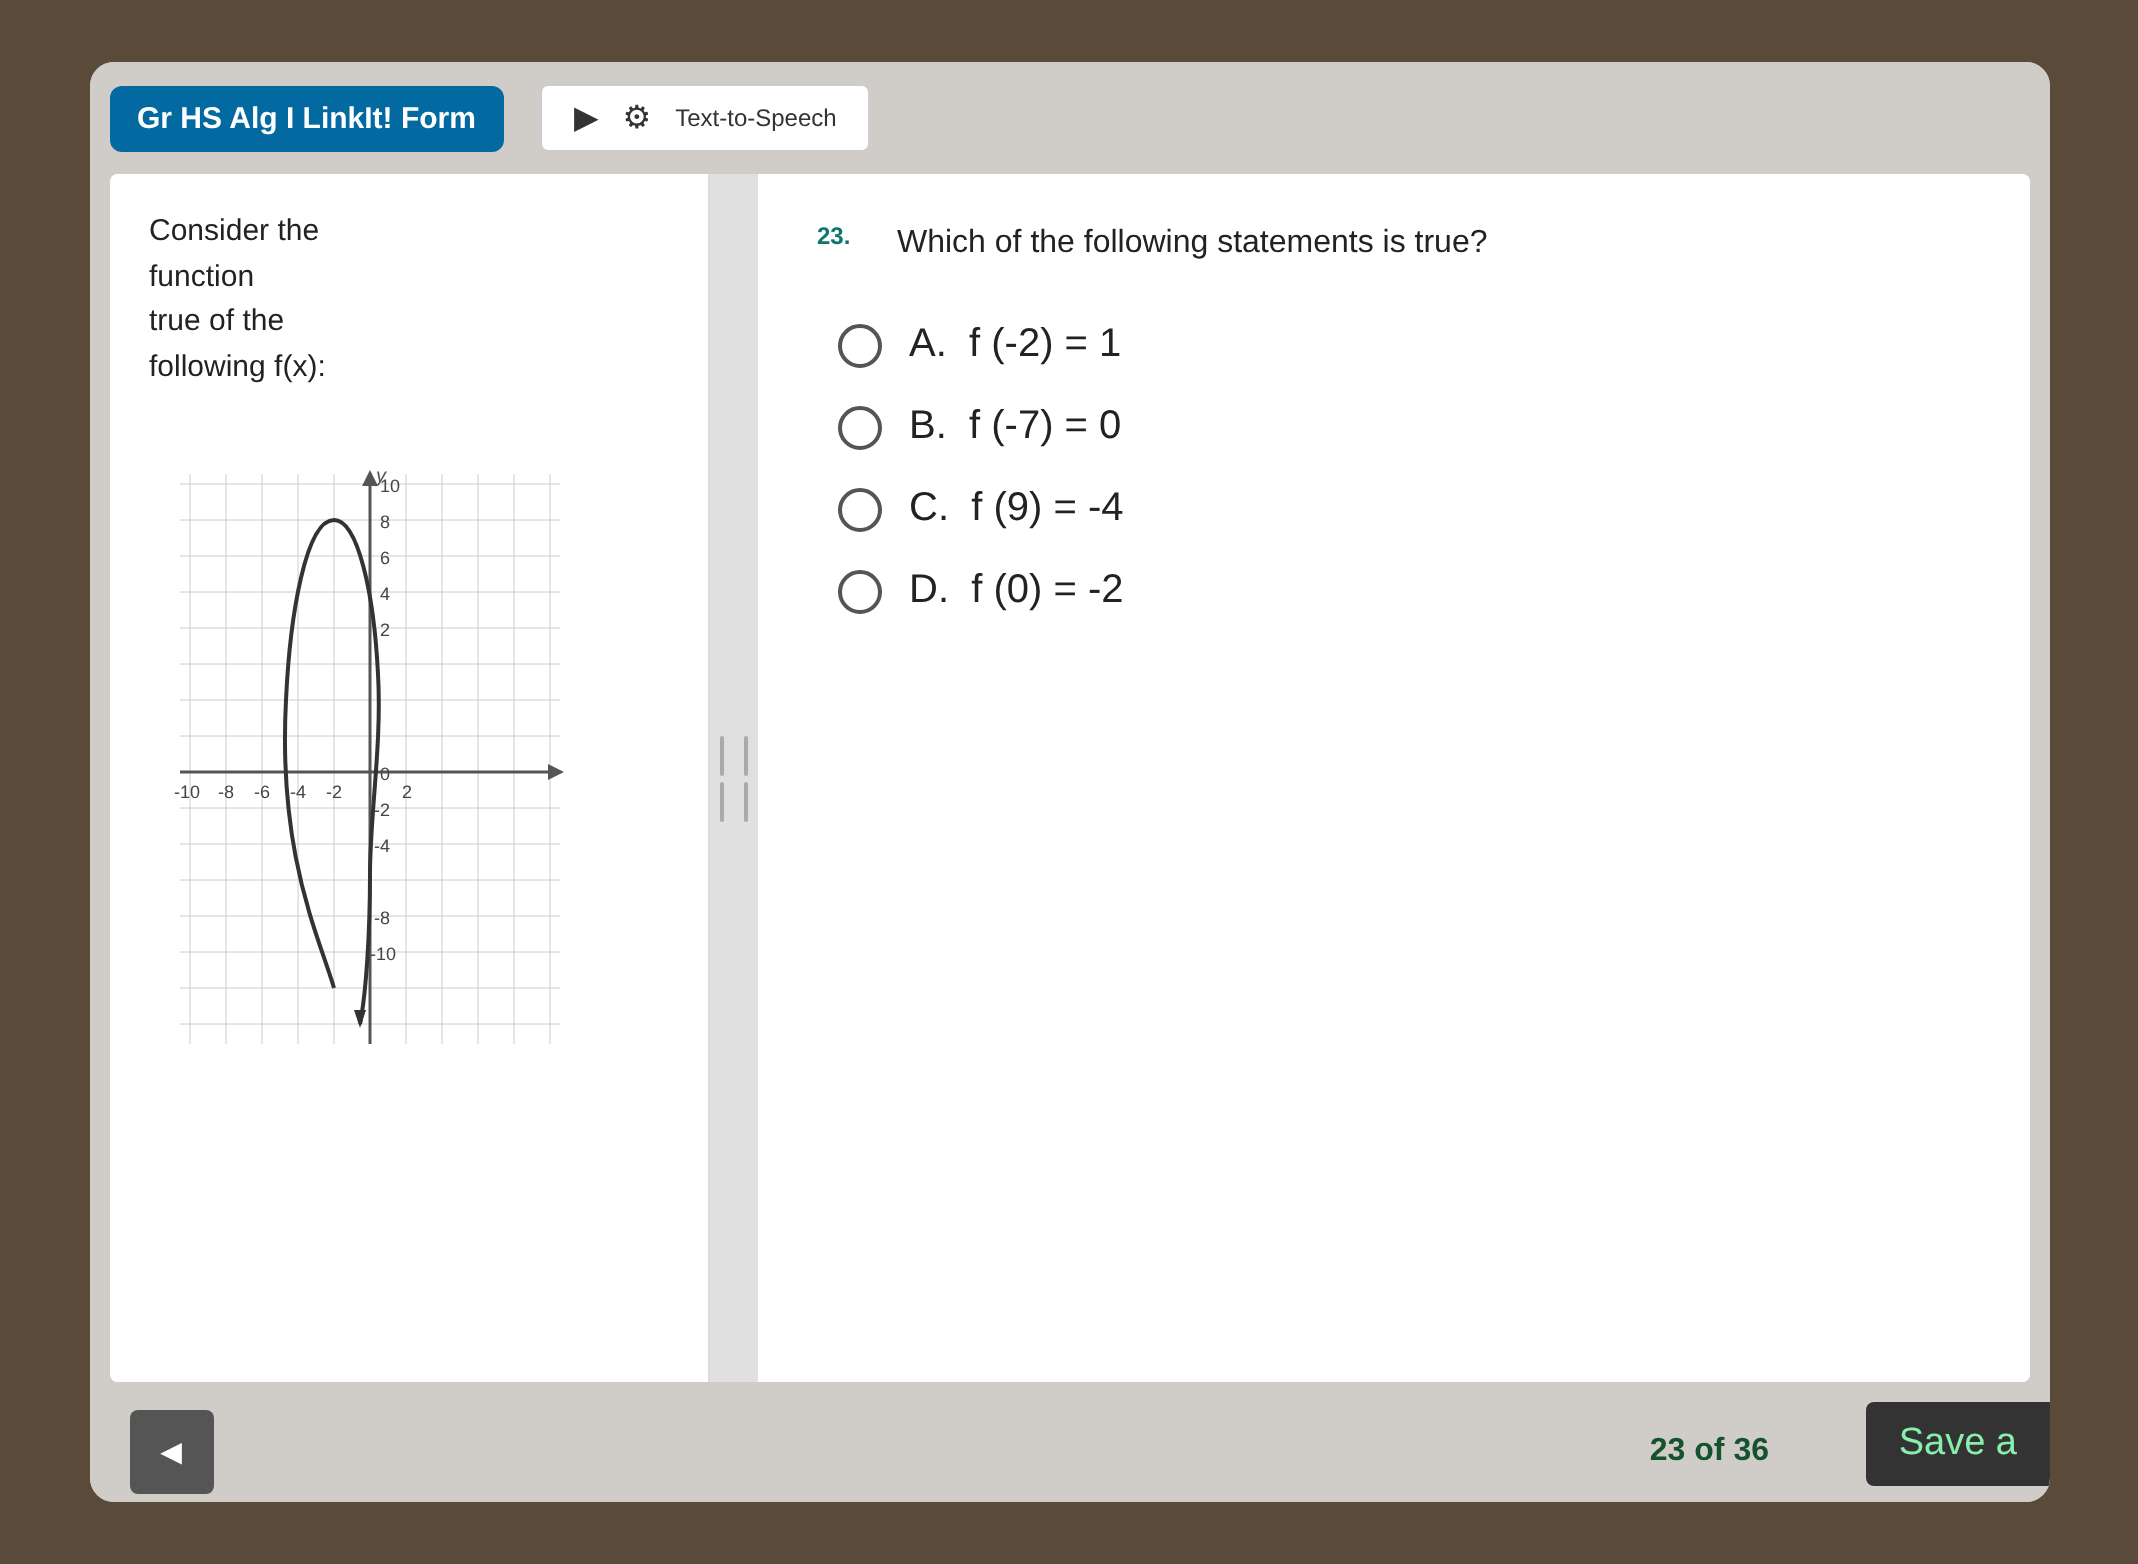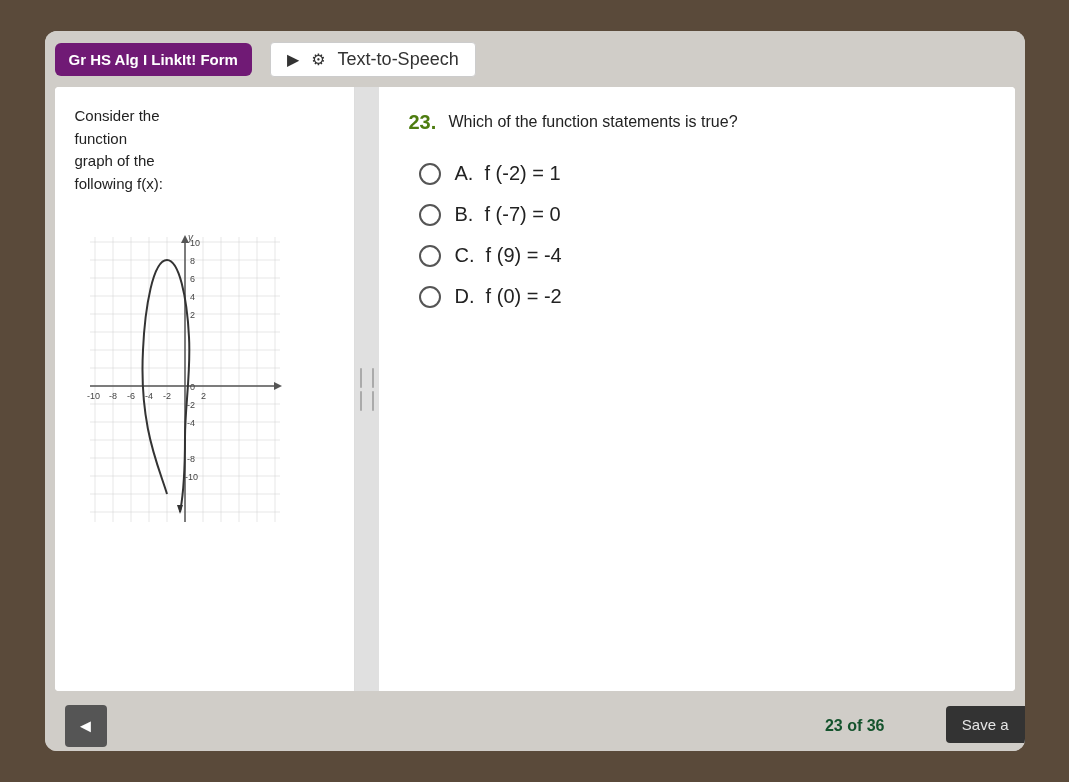--- a/index.html
+++ b/index.html
@@ -30,21 +30,21 @@
     .header {
       display: flex;
       align-items: center;
       height: 56px;
       background: #d0cdc8;
       padding: 0 10px;
       gap: 8px;
     }
 
     .title-badge {
-      background: #701a75;
+      background: #0369a1;
       color: white;
       font-weight: bold;
       font-size: 15px;
       padding: 8px 14px;
       border-radius: 6px;
       white-space: nowrap;
       overflow: hidden;
       max-width: 220px;
     }
 
@@ -71,21 +71,21 @@
     .gear-btn {
       background: none;
       border: none;
       cursor: pointer;
       font-size: 16px;
       color: #333;
       padding: 2px 6px;
     }
 
     .tts-label {
-      font-size: 18px;
+      font-size: 12px;
       color: #333;
       padding: 2px 6px;
     }
 
     
     .main {
       display: flex;
       flex: 1;
       background: white;
       margin: 0 10px 10px 10px;
@@ -157,23 +157,23 @@
     }
 
     .question-header {
       display: flex;
       align-items: flex-start;
       gap: 10px;
       margin-bottom: 28px;
     }
 
     .question-number {
-      font-size: 20px;
+      font-size: 12px;
       font-weight: bold;
-      color: #4d7c0f;
+      color: #0f766e;
       min-width: 30px;
     }
 
     .question-text {
       font-size: 16px;
       color: #222;
       line-height: 1.4;
     }
 
     .options {
@@ -238,25 +238,25 @@
       color: #14532d;
       margin-left: auto;
       margin-right: 120px;
     }
 
     .save-btn {
       position: absolute;
       right: 0;
       bottom: 8px;
       background: #333;
-      color: #e5e5e5;
+      color: #86efac;
       border: none;
       border-radius: 4px 0 0 4px;
       padding: 10px 16px;
-      font-size: 15px;
+      font-size: 19px;
       cursor: pointer;
     }
 
     .grid-line { stroke: #ccc; stroke-width: 0.5; }
     .axis-line { stroke: #555; stroke-width: 1.5; }
     .curve { fill: none; stroke: #333; stroke-width: 2; }
     .axis-label { font-size: 9px; fill: #444; }
   </style>
 </head>
 <body>
@@ -273,21 +273,21 @@
       <span class="tts-label">Text-to-Speech</span>
     </div>
   </div>
 
   <div class="main">
 
     <div class="left-panel">
       <div class="problem-text">
         <span>Consider the</span><br>
         <span>function</span><br>
-        <span>graph of the</span><br>
+        <span>true of the</span><br>
         <span>following f(x):</span>
       </div>
 
       <div class="graph-container">
         <svg class="graph-svg" viewBox="0 0 210 310">
 
           <line class="grid-line" x1="20" y1="10" x2="20" y2="295"></line>
           <line class="grid-line" x1="38" y1="10" x2="38" y2="295"></line>
           <line class="grid-line" x1="56" y1="10" x2="56" y2="295"></line>
           <line class="grid-line" x1="74" y1="10" x2="74" y2="295"></line>
@@ -367,21 +367,21 @@
     <div class="separator">
       <div class="sep-lines">
         <div class="sep-line"></div>
         <div class="sep-line"></div>
       </div>
     </div>
 
     <div class="right-panel">
       <div class="question-header">
         <span class="question-number">23.</span>
-        <span class="question-text">Which of the function statements is true?</span>
+        <span class="question-text">Which of the following statements is true?</span>
       </div>
 
       <div class="options">
 
         <div class="option">
           <div class="option-circle"></div>
           <span class="option-label">A.&nbsp;&nbsp;f (-2) = 1</span>
         </div>
 
         <div class="option">

